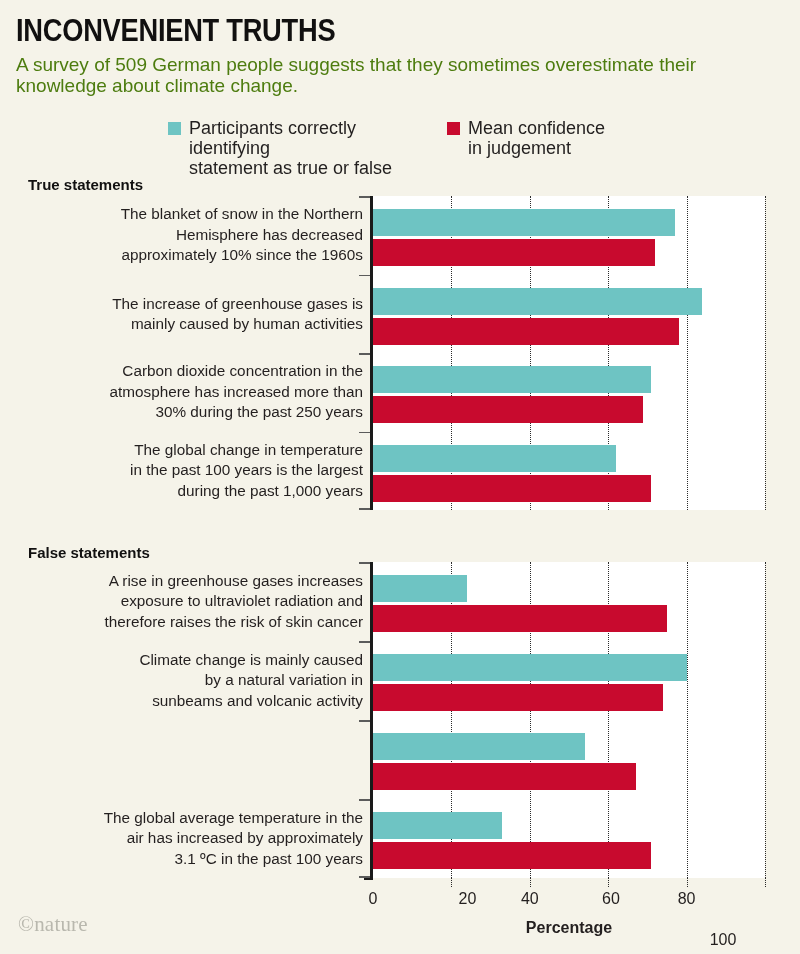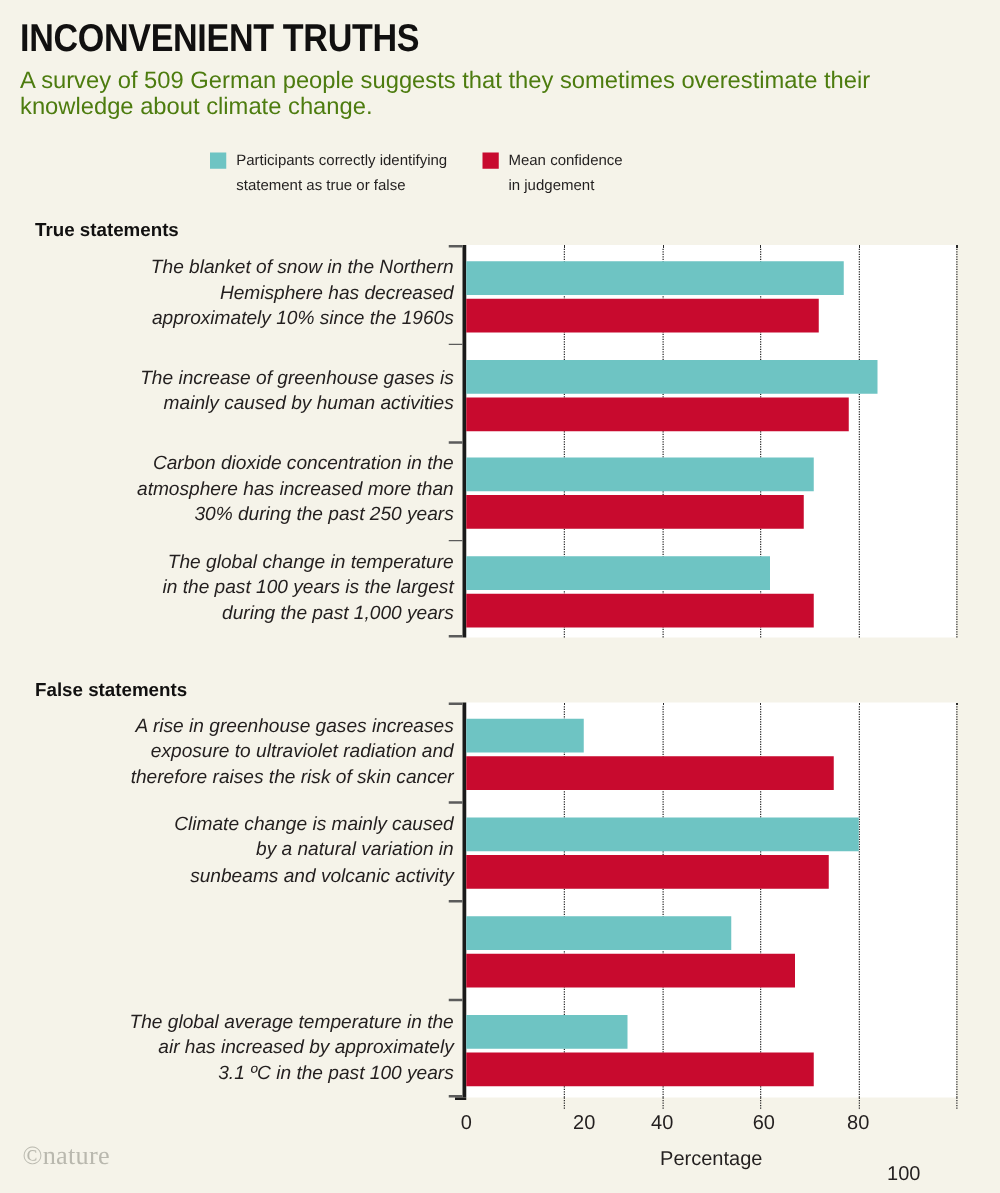--- a/index.html
+++ b/index.html
@@ -61,21 +61,21 @@
     gap: 8px;
     align-items: flex-start;
   }
   .swatch {
     width: 13px;
     height: 13px;
     margin-top: 4px;
     flex: 0 0 auto;
   }
   .legend-label {
-    font-size: 12px;
+    font-size: 18px;
     line-height: 20px;
     max-width: 230px;
     white-space: pre-line;
   }
 
   
   .section-head {
     position: absolute;
     left: 16px;
     font-size: 15px;
@@ -83,21 +83,20 @@
     color: #111010;
     margin-left: 12px;
   }
   #sec-true-head { top: 176px; }
   #sec-false-head { top: 544px; }
 
   .chart-block {
     position: absolute;
     left: 0;
     width: 720px;
-    font-style: italic;
   }
   #block-true  { top: 196px; height: 314px; }
   #block-false { top: 562px; height: 316px; }
 
   .plot {
     position: absolute;
     left: 373px;
     top: 0;
     width: 392px;
     height: 100%;
@@ -200,20 +199,21 @@
     color: #231f1f;
     transform: translateX(-50%);
   }
   .xaxis-title {
     position: absolute;
     left: 569px;
     top: 41px;
     font-size: 16px;
     color: #231f1f;
     transform: translateX(-50%);
+    font-weight: bold;
   }
 
   
   .brand {
     position: absolute;
     left: 18px;
     top: 912px;
     font-family: "Liberation Serif", serif;
     font-size: 21px;
     color: #b9b8ae;

